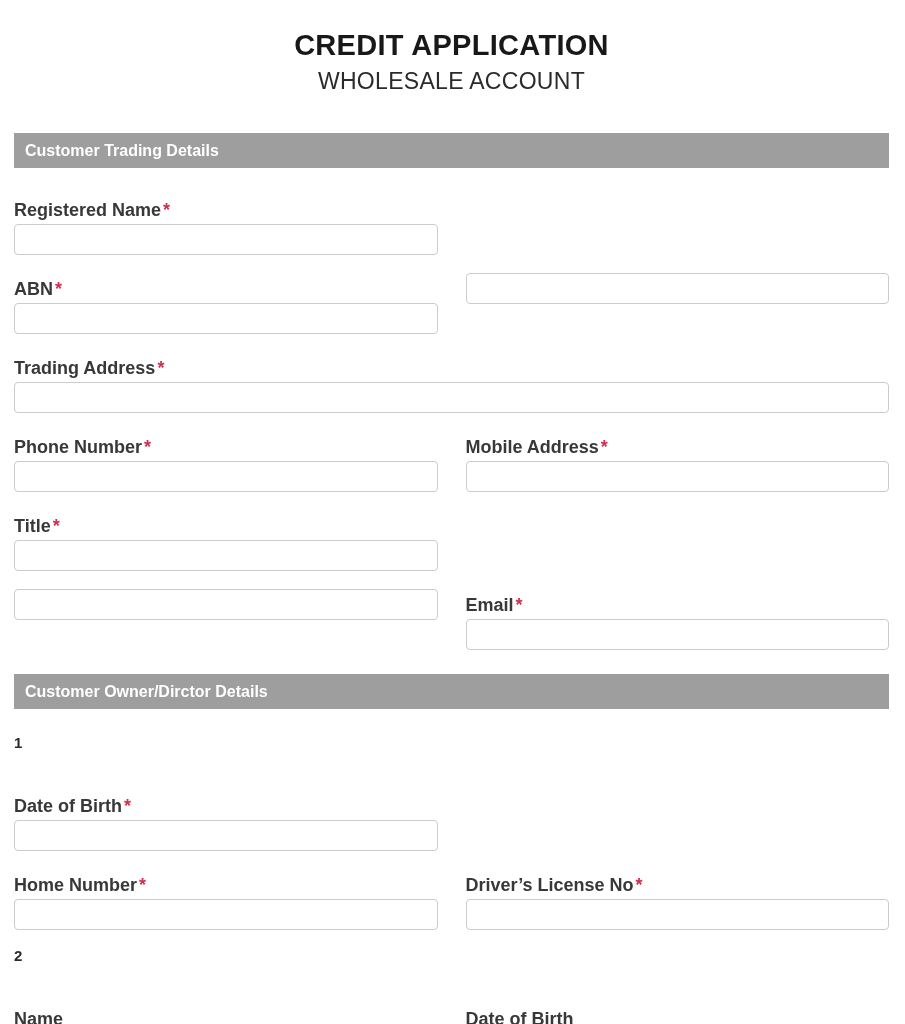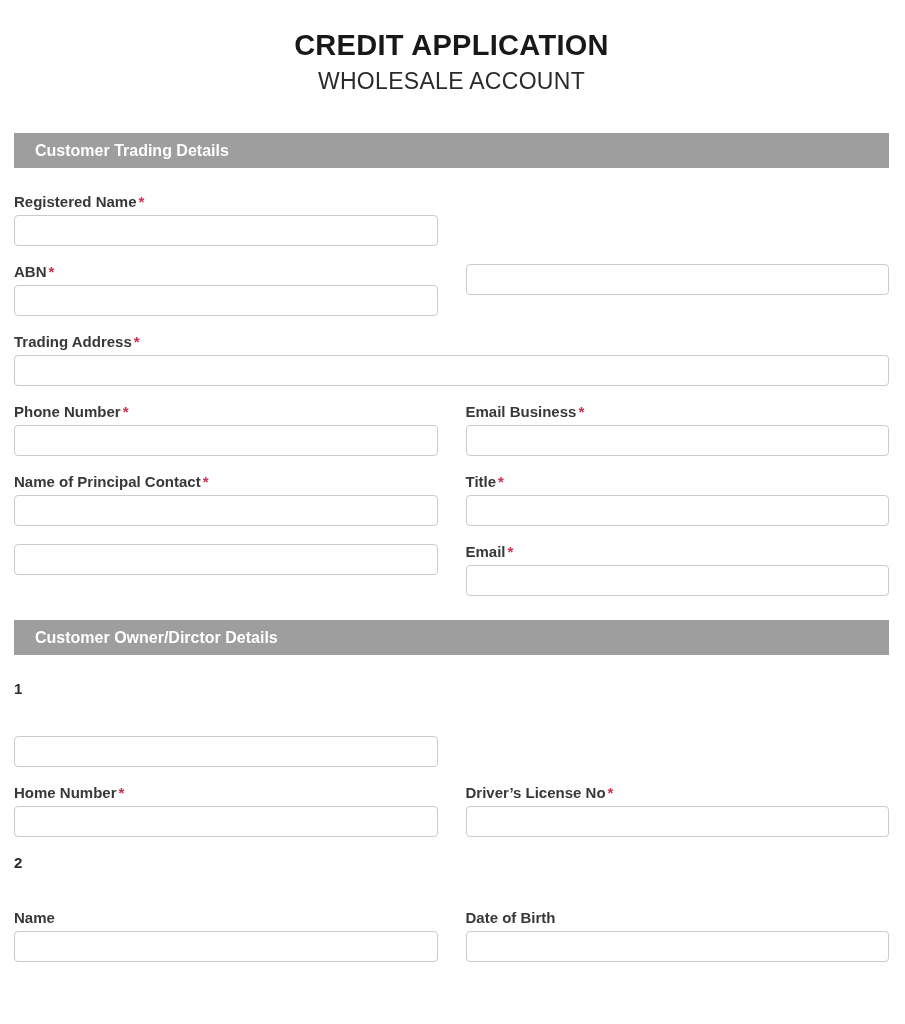--- a/index.html
+++ b/index.html
@@ -17,32 +17,32 @@
     font-weight: 700; color: #181818; letter-spacing: 0.3px;
   }
   .form-subtitle {
     margin: 5px 0 0 0; font-size: 23px; line-height: 23px;
     font-weight: 400; color: #2b2b2b; letter-spacing: 0.3px;
   }
 
   .section-bar {
     background: #9e9e9e; color: #ffffff;
     font-size: 16px; font-weight: 700;
-    padding: 8px 21px; line-height: 19px;
+    padding: 8px 11px; line-height: 19px;
     margin: 6px 0 26px 0;
   }
 
   .row { display: grid; grid-template-columns: 1fr 1fr; column-gap: 28px; }
   .row.three { grid-template-columns: 1fr 1fr 1fr; }
   .row.one { grid-template-columns: 1fr; }
 
   .field { margin-bottom: 18px; }
   .field-label {
-    display: block; font-size: 15px; font-weight: 700;
-    color: #383838; margin-bottom: 6px; line-height: 15px;
+    display: block; font-size: 18px; font-weight: 700;
+    color: #383838; margin-bottom: 6px; line-height: 15px; margin-top: 9px;
   }
   .req { color: #cf2e4f; font-weight: 700; padding-left: 2px; }
   .text-input {
     display: block; width: 100%; box-sizing: border-box;
     height: 31px; padding: 4px 8px;
     border: 1px solid #cbcbcb; border-radius: 4px;
     background: #ffffff; font-size: 14px; color: #333;
     font-family: "Liberation Sans", sans-serif;
   }
 
@@ -87,30 +87,26 @@
     </div>
   </div>
 
 
   <div class="row">
     <div class="field">
       <label class="field-label"><span>Phone Number</span><span class="req">*</span></label>
       <input type="text" class="text-input" style="">
     </div>
     <div class="field">
-      <label class="field-label"><span>Email Business</span><span class="req">*</span></label>
+      <label class="field-label"><span>Mobile Address</span><span class="req">*</span></label>
       <input type="text" class="text-input" style="">
     </div>
   </div>
 
   <div class="row">
-    <div class="field">
-      <label class="field-label"><span>Name of Principal Contact</span><span class="req">*</span></label>
-      <input type="text" class="text-input" style="">
-    </div>
     <div class="field">
       <label class="field-label"><span>Title</span><span class="req">*</span></label>
       <input type="text" class="text-input" style="">
     </div>
   </div>
 
   <div class="row">
     <div class="field">
       <input type="text" class="text-input" style="">
     </div>
@@ -119,20 +115,21 @@
       <input type="text" class="text-input" style="">
     </div>
   </div>
 
   <div class="section-bar">Customer Owner/Dirctor Details</div>
 
   <div class="owner-number">1</div>
 
   <div class="row">
     <div class="field">
+      <label class="field-label"><span>Date of Birth</span><span class="req">*</span></label>
       <input type="text" class="text-input" style="">
     </div>
   </div>
 
   <div class="row">
     <div class="field">
       <label class="field-label"><span>Home Number</span><span class="req">*</span></label>
       <input type="text" class="text-input" style="">
     </div>
     <div class="field">

